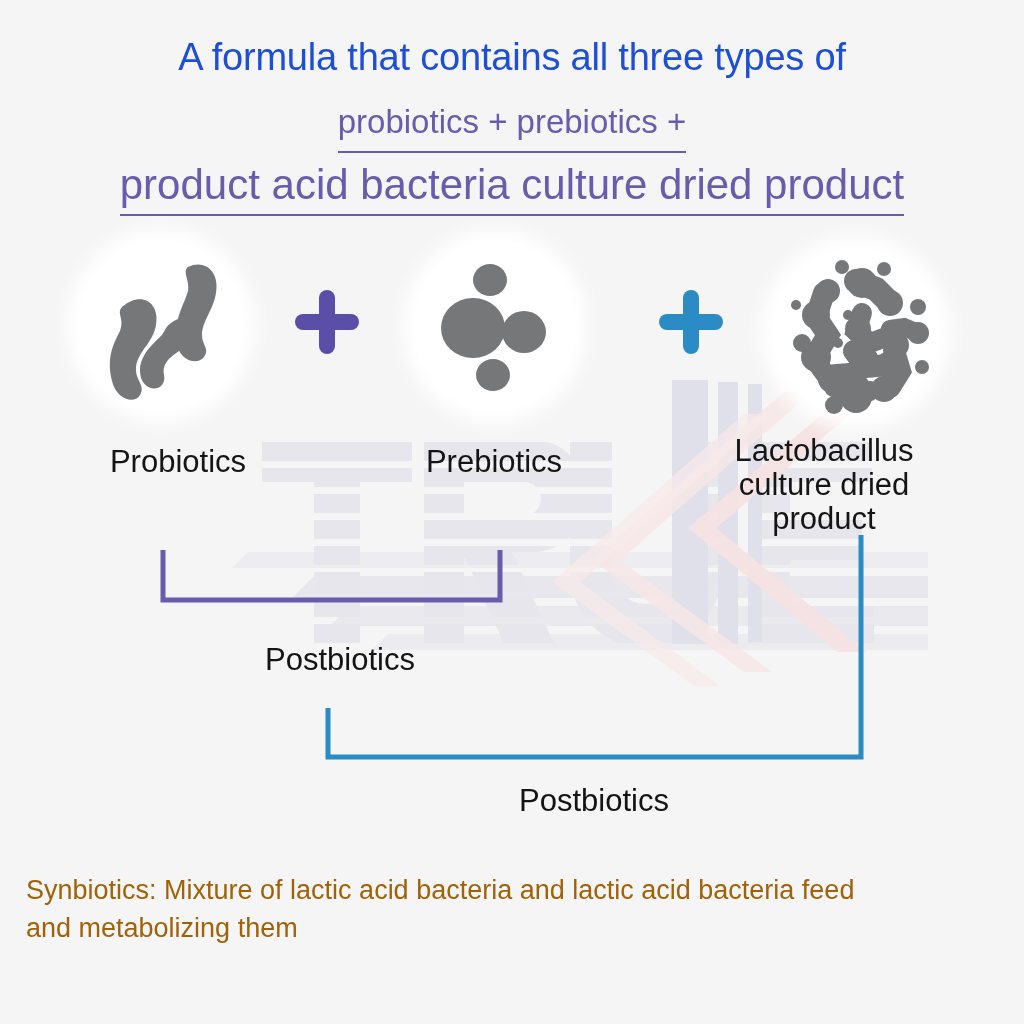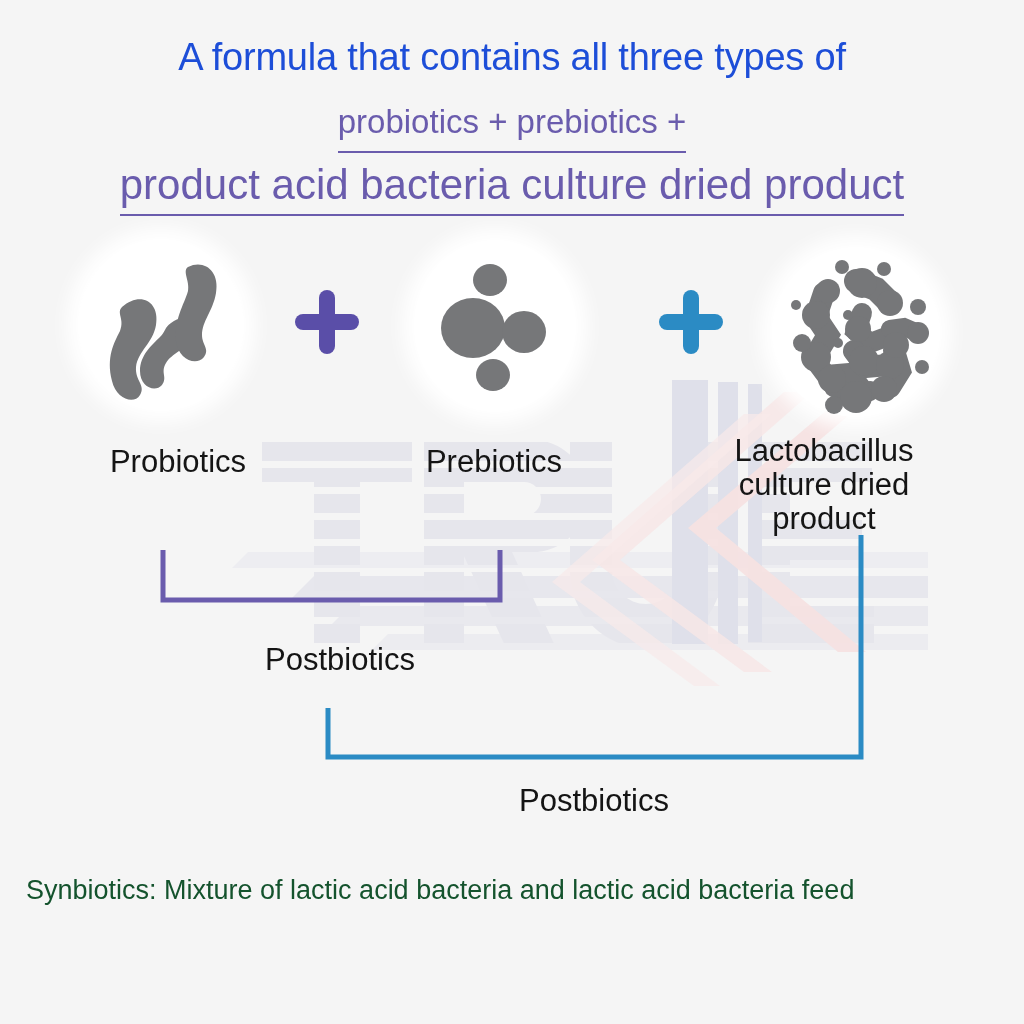--- a/index.html
+++ b/index.html
@@ -96,21 +96,21 @@
     white-space: nowrap;
   }
 
   
   .footnotes {
     position: absolute;
     left: 26px;
     top: 871px;
     width: 980px;
     z-index: 3;
-    color: #14532d;
+    color: #a16207;
     font-size: 27px;
     line-height: 38px;
   }
   .footnotes div { white-space: nowrap; }
   .footnotes div.wrapline { white-space: normal; }
 </style>
 </head>
 <body>
 
 <div id="canvas">
@@ -274,15 +274,16 @@
       <path d="M328,708 L328,757 L861,757 L861,535" fill="none" stroke="#2b8bc4" stroke-width="5"></path>
     </g>
   </svg>
 
   <div class="bracket-label" style="left:180px; top:642px; width:320px;">Postbiotics</div>
 
   <div class="bracket-label" style="left:434px; top:783px; width:320px;">Postbiotics</div>
 
   <div class="footnotes">
     <div>Synbiotics: Mixture of lactic acid bacteria and lactic acid bacteria feed</div>
+    <div class="wrapline">and metabolizing them</div>
   </div>
 
 </div>
 
 </body></html>

